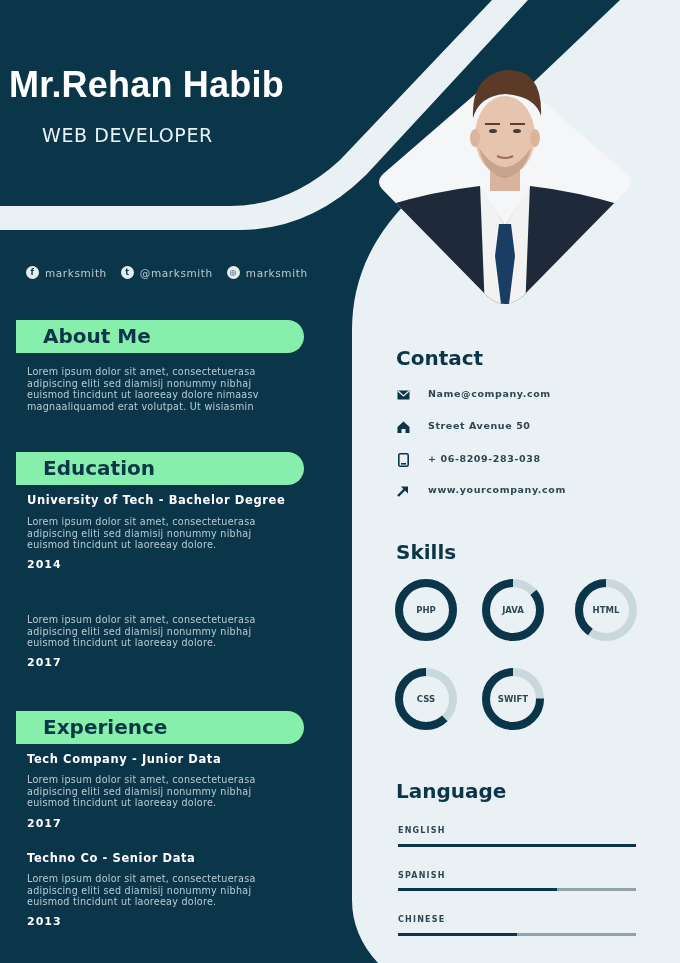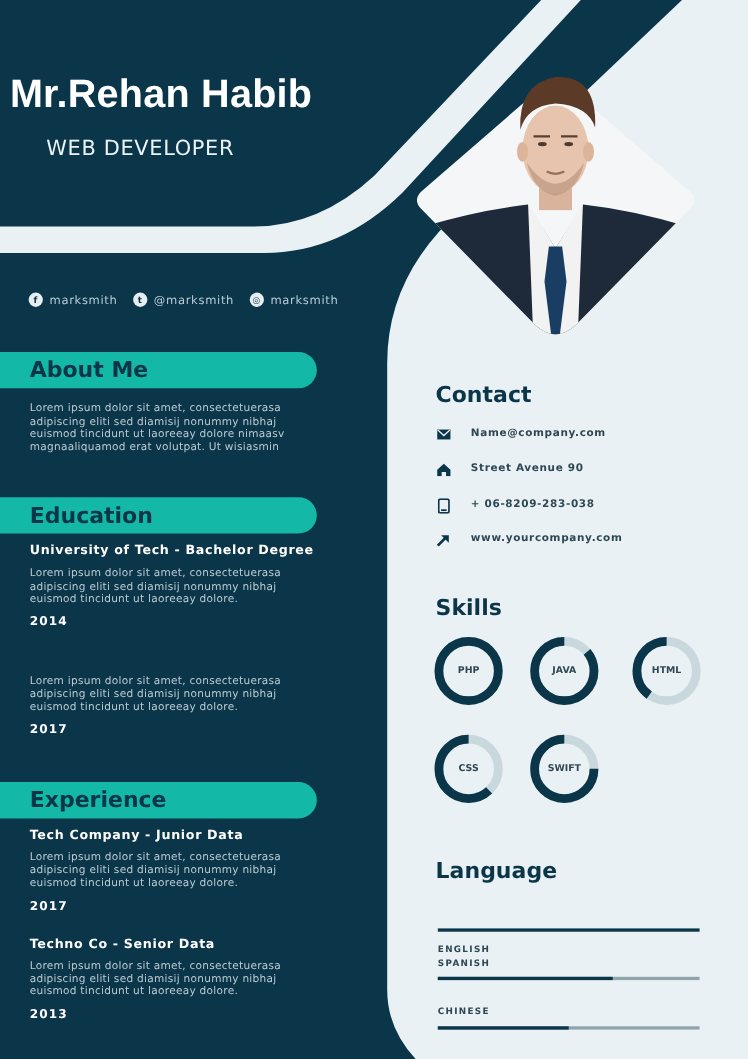--- a/index.html
+++ b/index.html
@@ -10,21 +10,21 @@
 
   .name { position: absolute; left: 9px; top: 64px; color: #ffffff; font-family: "Liberation Sans", sans-serif; font-weight: 700; font-size: 36px; letter-spacing: 0.2px; }
   .title { position: absolute; left: 42px; top: 124px; color: #eaf3f6; font-family: "DejaVu Sans", sans-serif; font-size: 19px; letter-spacing: 0.6px; }
 
   .photo-wrap { position: absolute; left: 375px; top: 56px; width: 260px; height: 256px; }
 
   .socials { position: absolute; left: 26px; top: 266px; display: flex; gap: 14px; align-items: center; }
   .social { display: flex; align-items: center; gap: 6px; color: #b9ccd4; font-size: 10.5px; letter-spacing: 0.6px; }
   .social .ic { width: 13px; height: 13px; border-radius: 50%; background: #e6eef1; color: #0b3548; font-size: 8px; font-weight: 700; display: flex; align-items: center; justify-content: center; }
 
-  .sec-pill { position: absolute; left: 0; width: 288px; height: 33px; background: #14b8a6; border-radius: 0 17px 17px 0; }
+  .sec-pill { position: absolute; left: 16px; width: 288px; height: 33px; background: #86efac; border-radius: 0 17px 17px 0; }
   .sec-pill span { position: absolute; left: 27px; top: 4px; font-size: 20px; font-weight: 700; color: #0b3548; }
 
   .para { position: absolute; left: 27px; width: 270px; color: #b9ccd4; font-size: 9.6px; line-height: 11.5px; letter-spacing: 0.25px; }
   .item-title { position: absolute; left: 27px; color: #ffffff; font-size: 11.5px; font-weight: 700; letter-spacing: 0.6px; }
   .year { position: absolute; left: 27px; color: #ffffff; font-size: 11px; font-weight: 700; letter-spacing: 1px; }
 
   .r-head { position: absolute; left: 396px; font-size: 20px; font-weight: 700; color: #0b3548; }
   .contact-row { position: absolute; left: 396px; display: flex; align-items: flex-start; }
   .contact-row .ico { width: 14px; height: 14px; display: flex; align-items: center; justify-content: center; }
   .contact-row .txt { position: absolute; left: 32px; white-space: nowrap; font-size: 9.5px; color: #2d4753; letter-spacing: 0.6px; font-weight: 700; }
@@ -161,21 +161,21 @@
         </svg>
     </span>
     <span class="txt">Name@company.com</span>
   </div>
   <div class="contact-row" style="top:420px;">
     <span class="ico">
       <svg width="13" height="12" viewBox="0 0 13 12">
           <path d="M6.5 0.5 L12.5 6 L12.5 12 L8.5 12 L8.5 8 L4.5 8 L4.5 12 L0.5 12 L0.5 6 Z" fill="#0b3548"></path>
         </svg>
     </span>
-    <span class="txt">Street Avenue 90</span>
+    <span class="txt">Street Avenue 50</span>
   </div>
   <div class="contact-row" style="top:453px;">
     <span class="ico">
       <svg width="11" height="14" viewBox="0 0 11 14">
           <rect x="0.8" y="0.8" width="9.4" height="12.4" rx="1.5" fill="none" stroke="#0b3548" stroke-width="1.6"></rect>
           <rect x="3" y="10" width="5" height="1.6" fill="#0b3548"></rect>
         </svg>
     </span>
     <span class="txt">+ 06-8209-283-038</span>
   </div>
@@ -222,21 +222,21 @@
   <div class="skill" style="left:481px; top:667px;">
     <svg width="64" height="64" viewBox="0 0 64 64">
       <circle cx="32" cy="32" r="27" fill="none" stroke="#c9d8dc" stroke-width="8"></circle>
       <circle class="arc" cx="32" cy="32" r="27" fill="none" stroke="#0b3548" stroke-width="8" stroke-dasharray="127.23450247038662 169.64600329384882" transform="translate(64,0) scale(-1,1) rotate(-90 32 32)"></circle>
     </svg>
     <div class="lbl">SWIFT</div>
   </div>
 
   <div class="r-head" style="top:779px;">Language</div>
 
-  <div class="lang-lbl" style="top:826px;margin-top:32px;">ENGLISH</div>
+  <div class="lang-lbl" style="top:826px;">ENGLISH</div>
   <div class="lang-bar" style="top:844px;">
     <div class="fill" style="width: 100%;"></div>
   </div>
 
   <div class="lang-lbl" style="top:871px;">SPANISH</div>
   <div class="lang-bar" style="top:888px;">
     <div class="fill" style="width: 67%;"></div>
   </div>
 
   <div class="lang-lbl" style="top:915px;">CHINESE</div>

